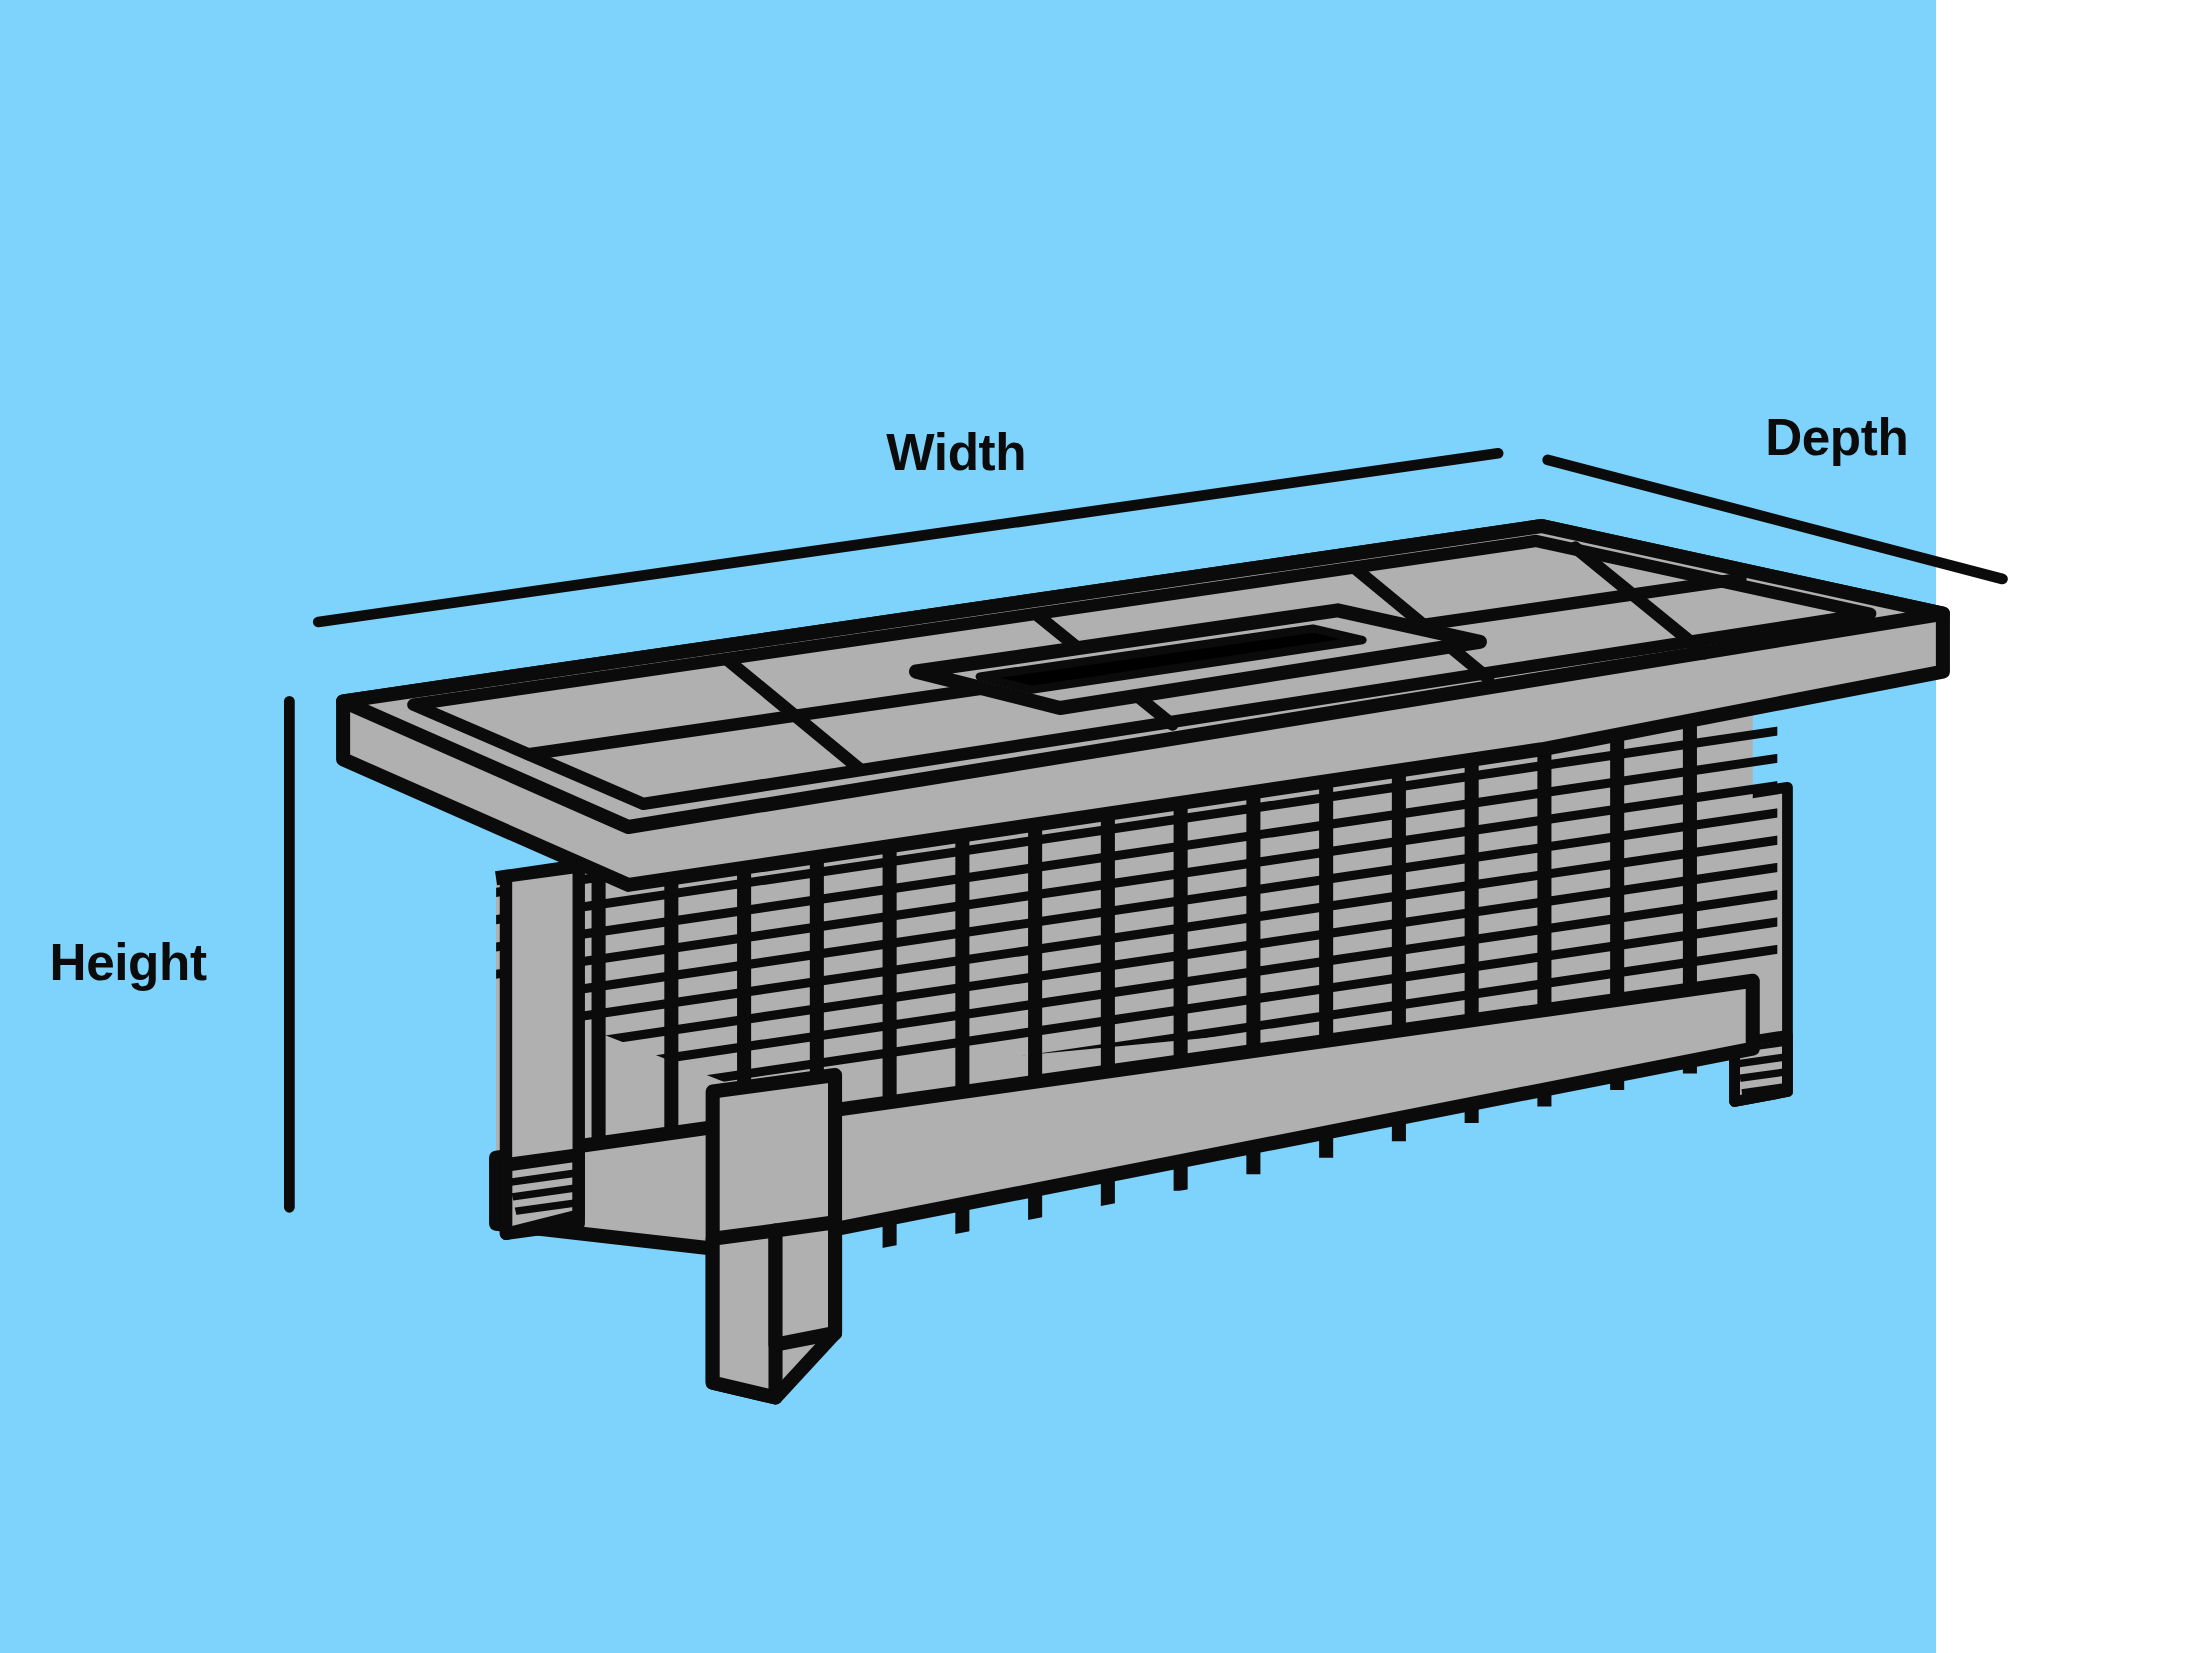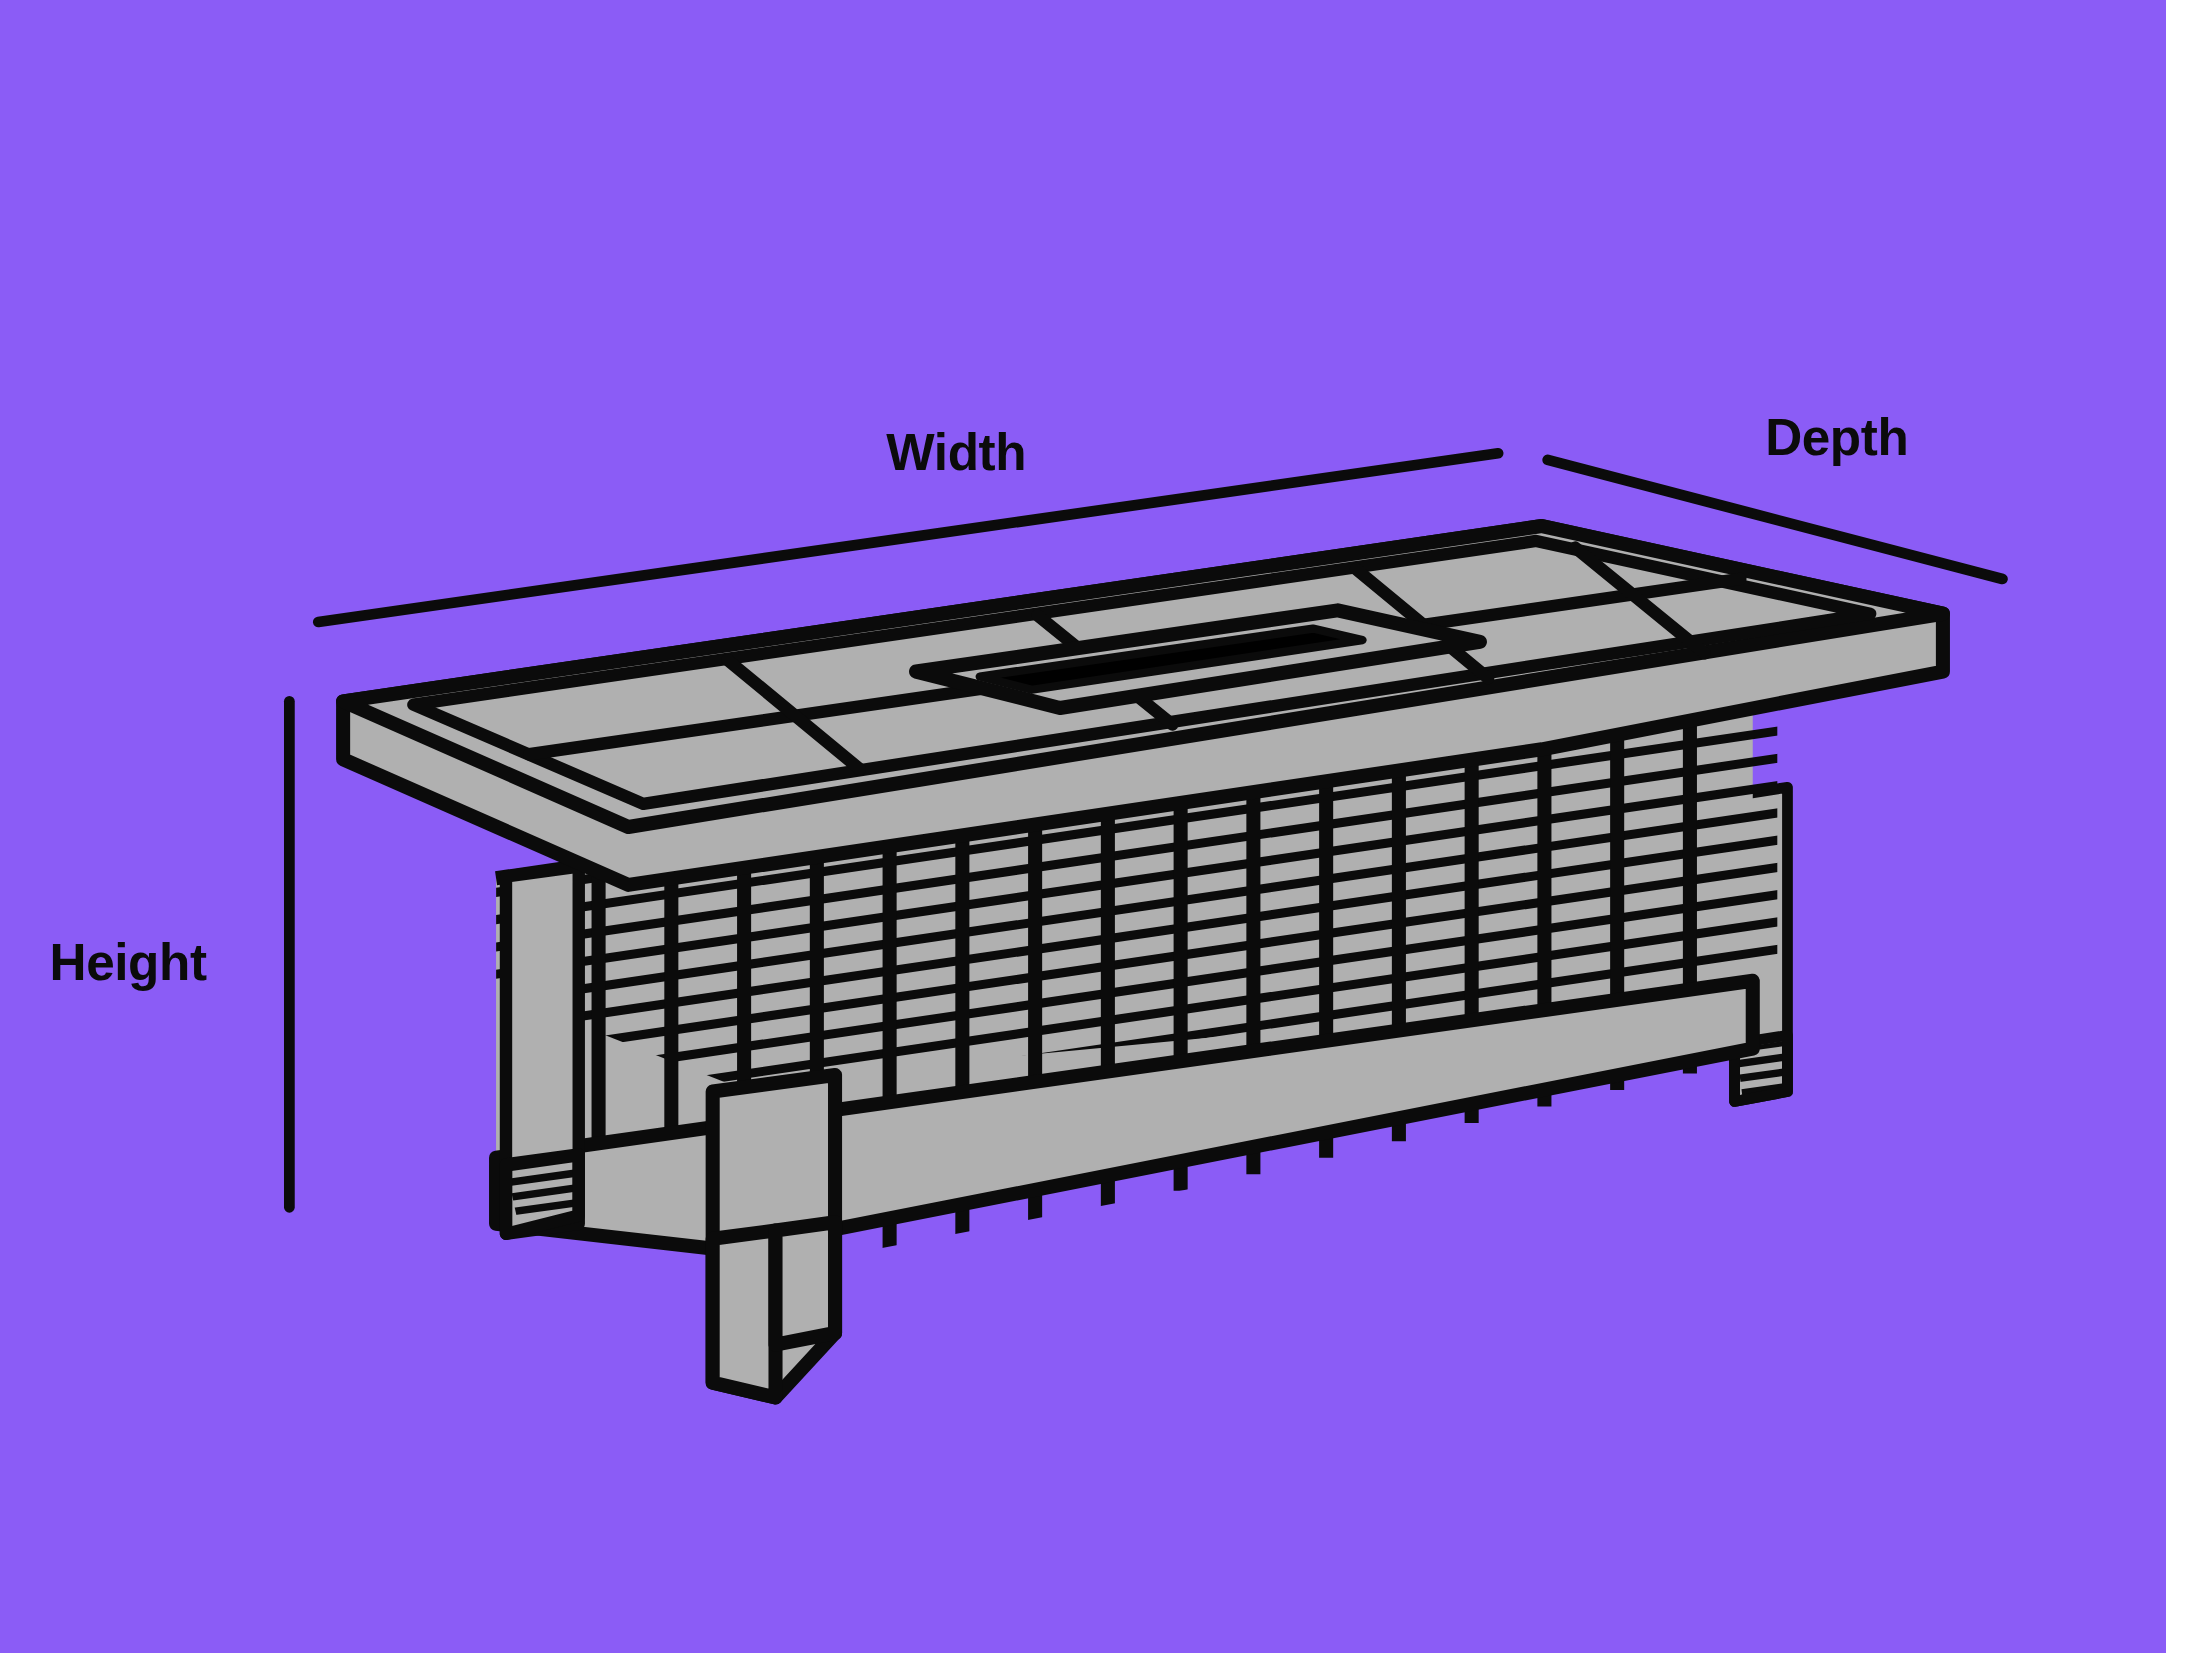--- a/index.html
+++ b/index.html
@@ -8,23 +8,23 @@
     background: #ffffff;
   }
   body {
     width: 2205px;
     height: 1654px;
     font-family: "Liberation Sans", sans-serif;
     overflow: hidden;
   }
   #stage {
     position: relative;
-    width: 2166px;
+    width: 1936px;
     height: 1654px;
-    background: #8b5cf6;
+    background: #7dd3fc;
   }
   #diagram {
     position: absolute;
     left: 0;
     top: 0;
     width: 2205px;
     height: 1654px;
     display: block;
   }
   .dim-label {

